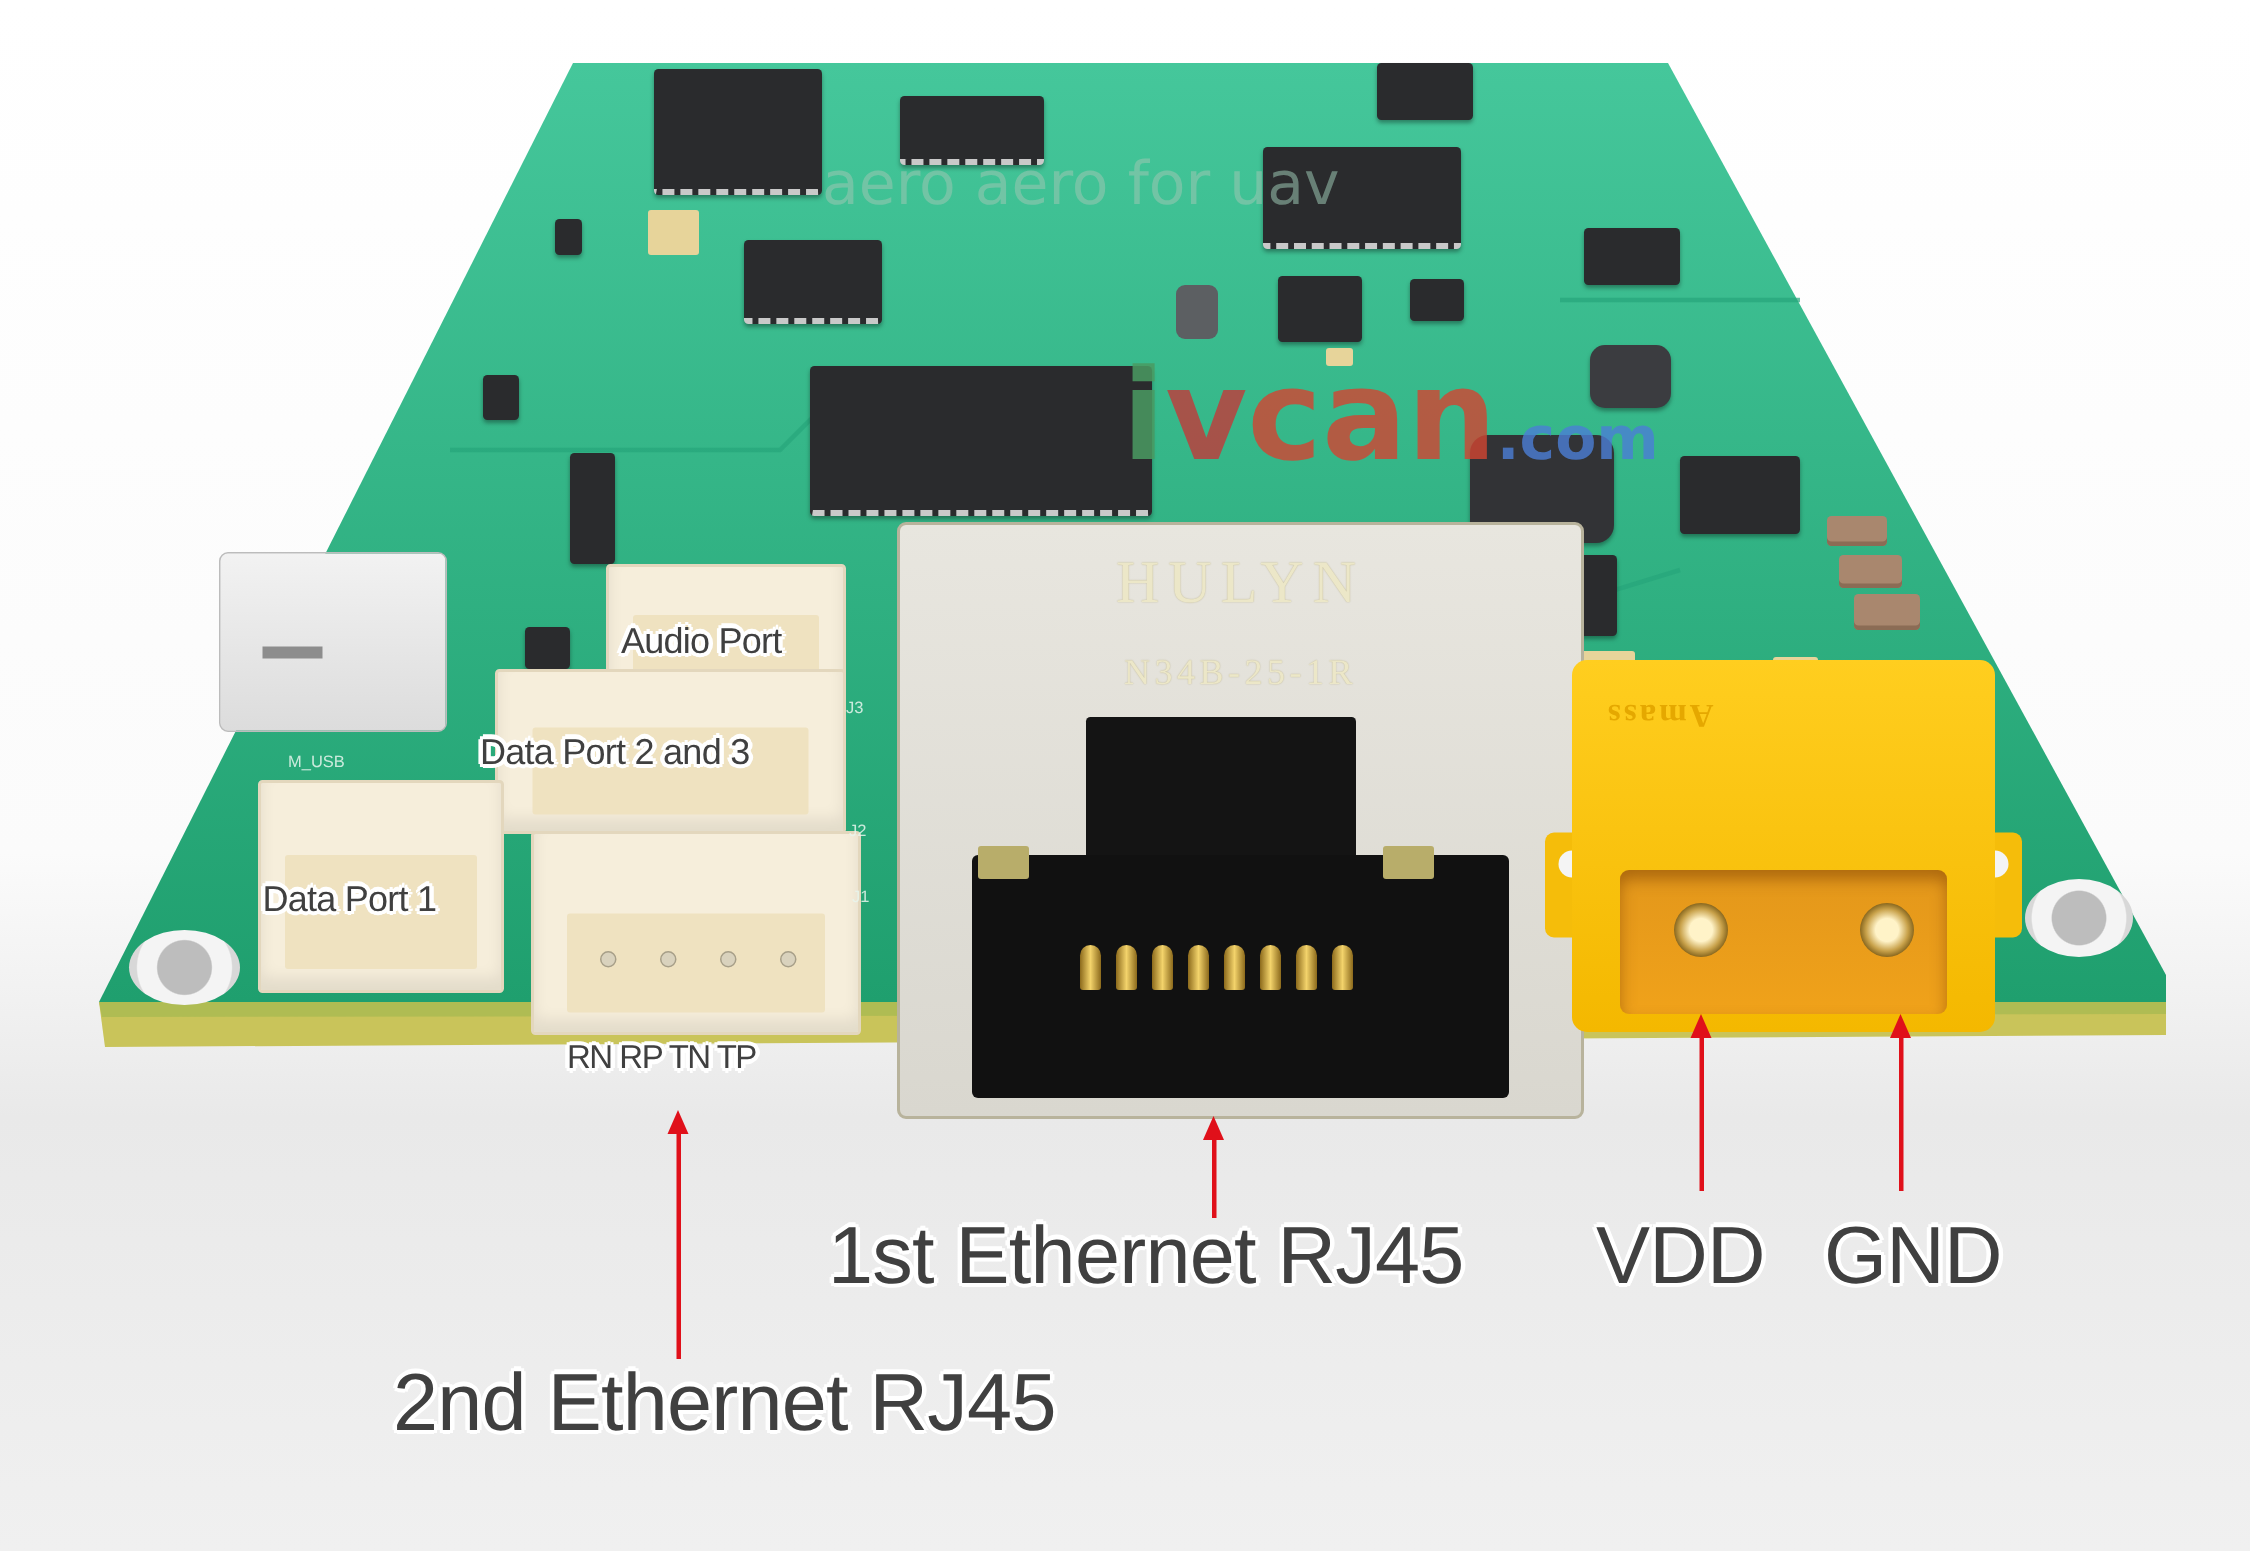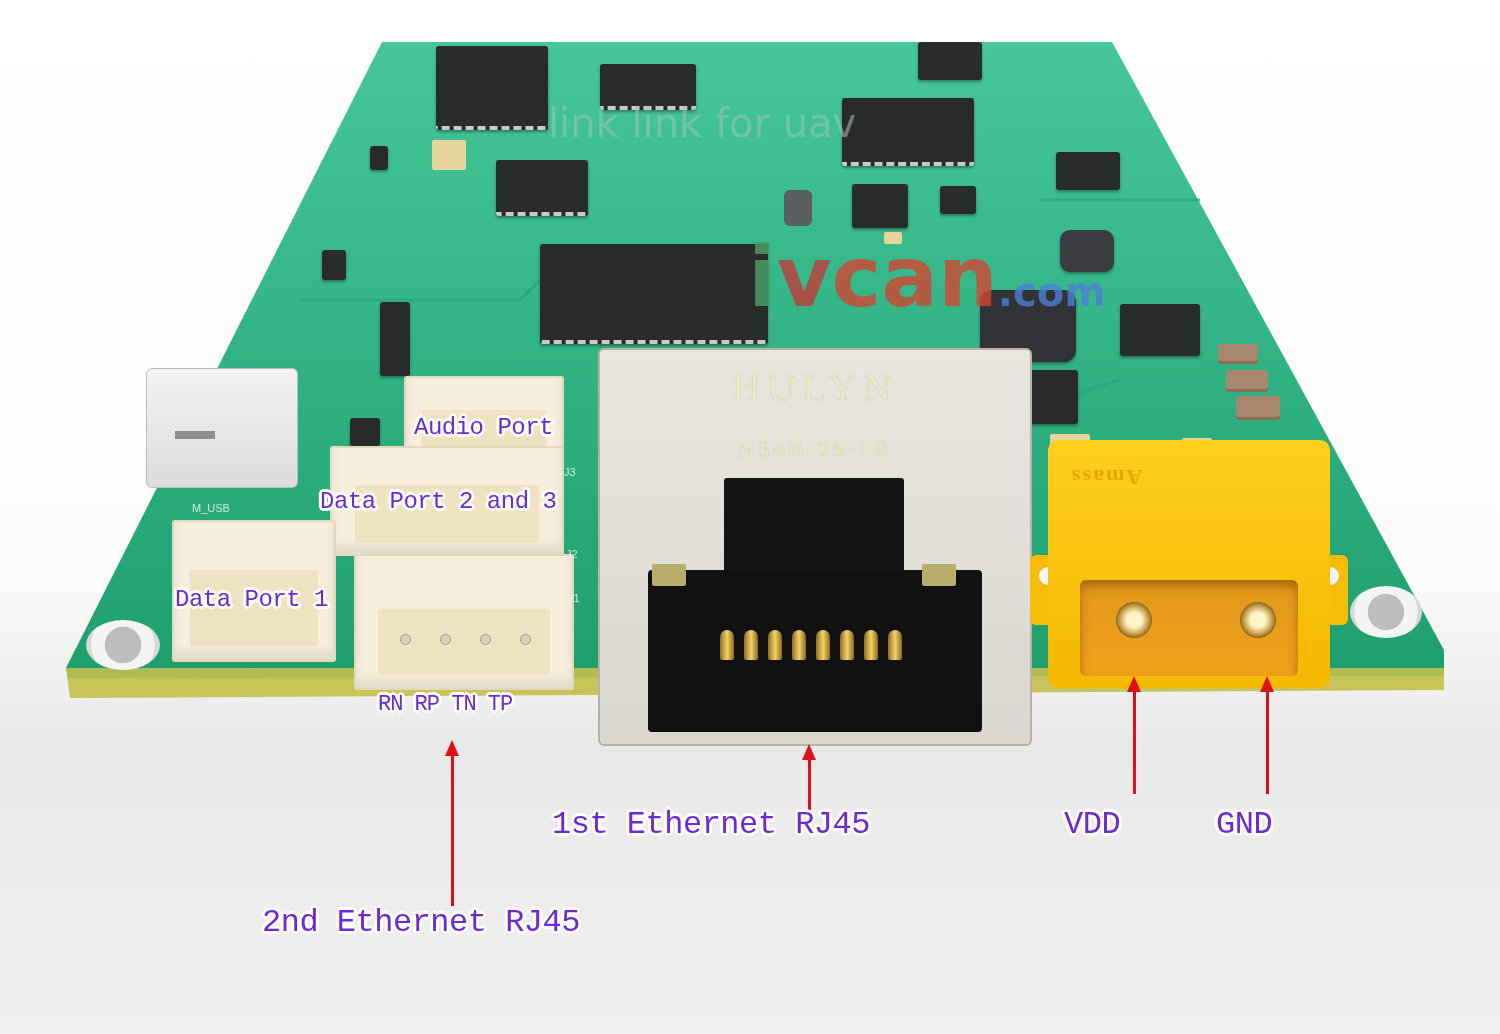--- a/index.html
+++ b/index.html
@@ -14,43 +14,43 @@
   .smd{position:absolute;background:#e7d49a;border-radius:2px;}
   .smd-dark{position:absolute;background:#1f1f1f;border-radius:2px;}
   .cap{position:absolute;background:#a9876e;border-radius:3px;box-shadow:inset 0 -3px 0 #8b6c55;}
   .hole{position:absolute;border-radius:50%;background:radial-gradient(circle,#bdbdbd 0 40%,#f4f4f4 42% 70%,#d8d8d8 72%);}
   .jst{position:absolute;background:#f6eedb;border:2px solid #e3d7bd;border-radius:3px;box-shadow:inset 0 -8px 10px rgba(0,0,0,.08);}
   .jst .inner{position:absolute;left:10%;right:10%;top:35%;bottom:10%;background:#efe2c0;border-radius:2px;}
   .pin{position:absolute;width:9px;height:9px;border-radius:50%;background:#d9d2bd;border:1px solid #a79f88;}
   .silk{position:absolute;color:#e8f6ee;font-size:11px;font-family:"Liberation Sans",sans-serif;opacity:.85;}
   
   #rj45{left:598px;top:348px;width:430px;height:394px;
-        background:linear-gradient(180deg,#e8e6df,#d9d7cf);border:2px solid #b8b39c;border-radius:6px;}
+        background:linear-gradient(180deg,#e8e6df,#d9d7cf);border:2px solid #b8b39c;border-radius:6px;padding-left:24px;}
   #rj45 .brand{position:absolute;left:0;right:0;text-align:center;color:#ece7c8;font-family:"Liberation Serif",serif;
         text-shadow:0 0 1px #b9b08a;letter-spacing:6px;}
   #rj45 .port{position:absolute;left:48px;right:48px;top:220px;bottom:12px;background:#111;border-radius:4px;}
   #rj45 .tab{position:absolute;left:124px;width:180px;top:128px;height:96px;background:#141414;border-radius:3px;}
   .contact{position:absolute;width:14px;height:30px;background:linear-gradient(90deg,#8c6a1c,#f3d36b,#8c6a1c);border-radius:7px 7px 2px 2px;}
   .led{position:absolute;width:34px;height:22px;background:#b8ad6a;border-radius:2px;}
   
   #xt{left:1030px;top:440px;width:318px;height:248px;}
   #xt .body{position:absolute;left:18px;right:18px;top:0;bottom:0;background:linear-gradient(180deg,#ffce1f,#f4b800);border-radius:10px;}
   #xt .ear{position:absolute;top:115px;width:36px;height:70px;background:#f5bd0a;border-radius:6px;}
   #xt .ear::after{content:"";position:absolute;left:9px;top:12px;width:18px;height:18px;border-radius:50%;background:#f4f4f4;}
   #xt .mouth{position:absolute;left:50px;right:50px;top:140px;bottom:12px;background:linear-gradient(180deg,#e3971b,#f0a21a);border-radius:6px;box-shadow:inset 0 6px 10px rgba(120,60,0,.5);}
   .term{position:absolute;width:36px;height:36px;border-radius:50%;background:radial-gradient(circle,#fff3c8 0 30%,#c8a14a 55%,#8b6a21 70%);}
   #xt .logo{position:absolute;left:40px;top:24px;color:#e5a800;font-size:22px;font-family:"Liberation Serif",serif;font-weight:bold;transform:rotate(180deg);letter-spacing:2px;}
   
   #usb{left:146px;top:368px;width:150px;height:118px;background:linear-gradient(180deg,#f2f2f2,#dcdcdc);border-radius:6px;border:1px solid #bcbcbc;}
   
-  .lbl{position:absolute;color:#6d28d9;font-family:Liberation Mono, monospace;white-space:nowrap;
+  .lbl{position:absolute;color:#404040;font-family:Liberation Sans, sans-serif;white-space:nowrap;
        text-shadow:-2px -2px 0 #fff,2px -2px 0 #fff,-2px 2px 0 #fff,2px 2px 0 #fff,0 3px 0 #fff,3px 0 0 #fff,0 -3px 0 #fff,-3px 0 0 #fff;
        letter-spacing:-0.5px;}
   .lbl.small{font-size:24px;}
-  .lbl.big{font-size:32px;}
+  .lbl.big{font-size:54px;}
   .arrow{position:absolute;width:3px;background:#e0101a;}
   .arrow::before{content:"";position:absolute;left:-6px;top:-14px;border-left:7px solid transparent;border-right:7px solid transparent;border-bottom:16px solid #e0101a;}
   .wm{position:absolute;font-family:"DejaVu Sans",sans-serif;font-weight:bold;}
 </style>
 </head>
 <body>
 
 <svg id="pcb" class="abs" width="1500" height="1034" viewBox="0 0 1500 1034">
   <defs>
     <linearGradient id="g" x1="0" y1="0" x2="0" y2="1">
@@ -92,21 +92,21 @@
 <div class="smd" style="left:1050px;top:434px;width:40px;height:18px;"></div>
 <div class="smd" style="left:1182px;top:438px;width:30px;height:18px;"></div>
 <div class="smd-dark" style="left:784px;top:190px;width:28px;height:36px;border-radius:6px;background:#5c5f62;"></div>
 <div class="cap" style="left:1218px;top:344px;width:40px;height:20px;"></div>
 <div class="cap" style="left:1226px;top:370px;width:42px;height:22px;"></div>
 <div class="cap" style="left:1236px;top:396px;width:44px;height:24px;"></div>
 
 <div class="hole" style="left:86px;top:620px;width:74px;height:50px;"></div>
 <div class="hole" style="left:1350px;top:586px;width:72px;height:52px;"></div>
 
-<div class="wm" style="left:548px;top:100px;font-size:40px;color:#9cc7b3;opacity:.55;font-weight:normal;">link link for uav</div>
+<div class="wm" style="left:548px;top:100px;font-size:40px;color:#9cc7b3;opacity:.55;font-weight:normal;">aero aero for uav</div>
 <div class="abs" style="left:748px;top:228px;">
   <span class="wm" style="position:relative;font-size:84px;color:#4a9b62;opacity:.85;">i</span><span class="wm" style="position:relative;font-size:84px;color:#c23a3a;opacity:.8;">v</span><span class="wm" style="position:relative;font-size:84px;color:#d24532;opacity:.8;">can</span><span class="wm" style="position:relative;font-size:40px;color:#4b7fd6;opacity:.8;">.com</span>
 </div>
 
 <div id="usb" class="abs">
   <div class="abs" style="left:28px;top:62px;width:40px;height:8px;background:#8d8d8d;"></div>
 </div>
 <div class="silk" style="left:192px;top:502px;">M_USB</div>
 
 <div class="jst" style="left:404px;top:376px;width:156px;height:90px;">

